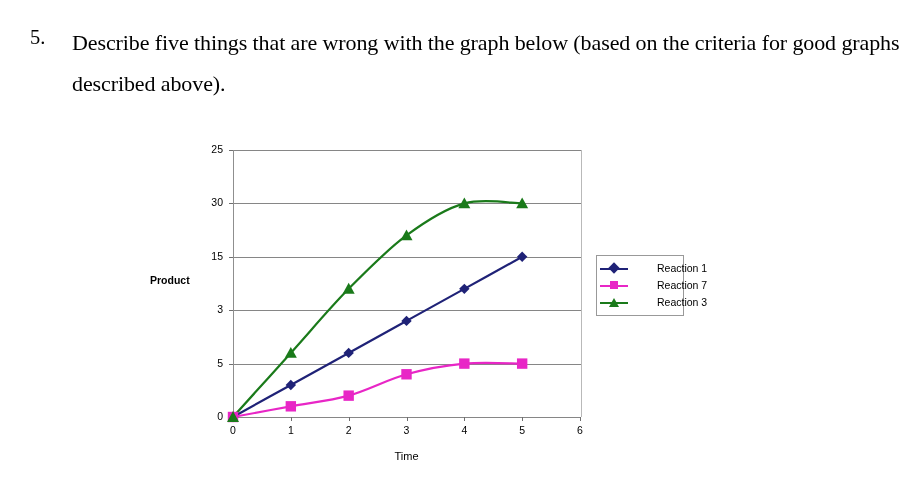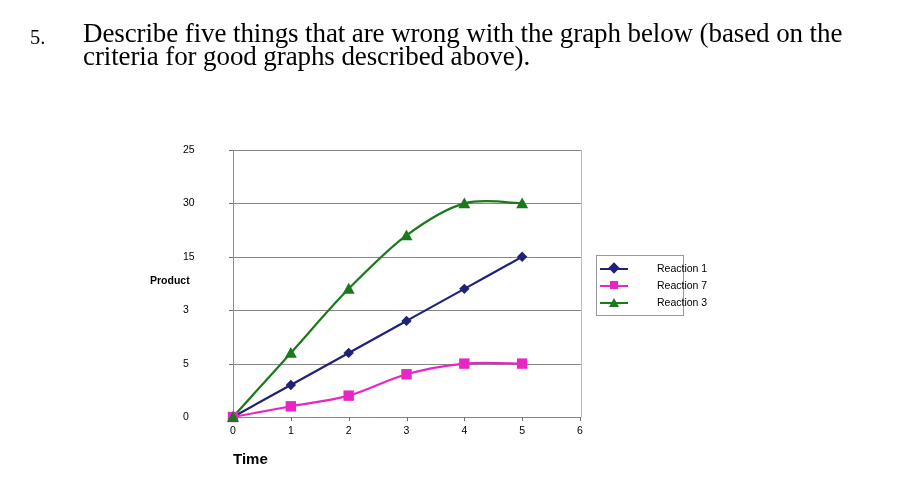--- a/index.html
+++ b/index.html
@@ -30,26 +30,25 @@
   }
   #question-number {
     width: 42px;
     flex: 0 0 42px;
     font-size: 20.5px;
     line-height: 31px;
     font-family: "Liberation Serif", serif;
   }
   #question-text {
     flex: 1 1 auto;
-    font-size: 27px;
-    line-height: 23px;
+    font-size: 22px;
+    line-height: 41px;
     font-family: "Liberation Serif", serif;
     text-align: left;
     letter-spacing: -0.1px;
-    margin-left: 11px;
   }
 
   
   #chart-figure {
     position: absolute;
     left: 0;
     top: 95px;
     width: 924px;
     height: 390px;
     font-family: "Liberation Sans", sans-serif;
@@ -97,20 +96,21 @@
   .ytick-mark {
     position: absolute;
     width: 4px;
     height: 0;
     border-top: 1px solid #6f6f6f;
     left: 229px;
   }
   .ytick-label {
     position: absolute;
     width: 40px;
+    text-align: right;
     left: 183px;
     font-size: 10.5px;
     color: #000;
   }
   .xtick-mark {
     position: absolute;
     top: 322px;
     height: 4px;
     width: 0;
     border-left: 1px solid #6f6f6f;
@@ -132,23 +132,23 @@
     font-size: 10.5px;
     font-weight: bold;
     color: #000;
     white-space: nowrap;
   }
   #x-axis-title {
     position: absolute;
     left: 233px;
     top: 355px;
     width: 347px;
-    text-align: left;
-    font-size: 15px;
-    font-weight: bold;
+    text-align: center;
+    font-size: 11px;
+    font-weight: normal;
     color: #000;
   }
 
   #series-svg {
     position: absolute;
     left: 0;
     top: 0;
     width: 924px;
     height: 390px;
     pointer-events: none;

